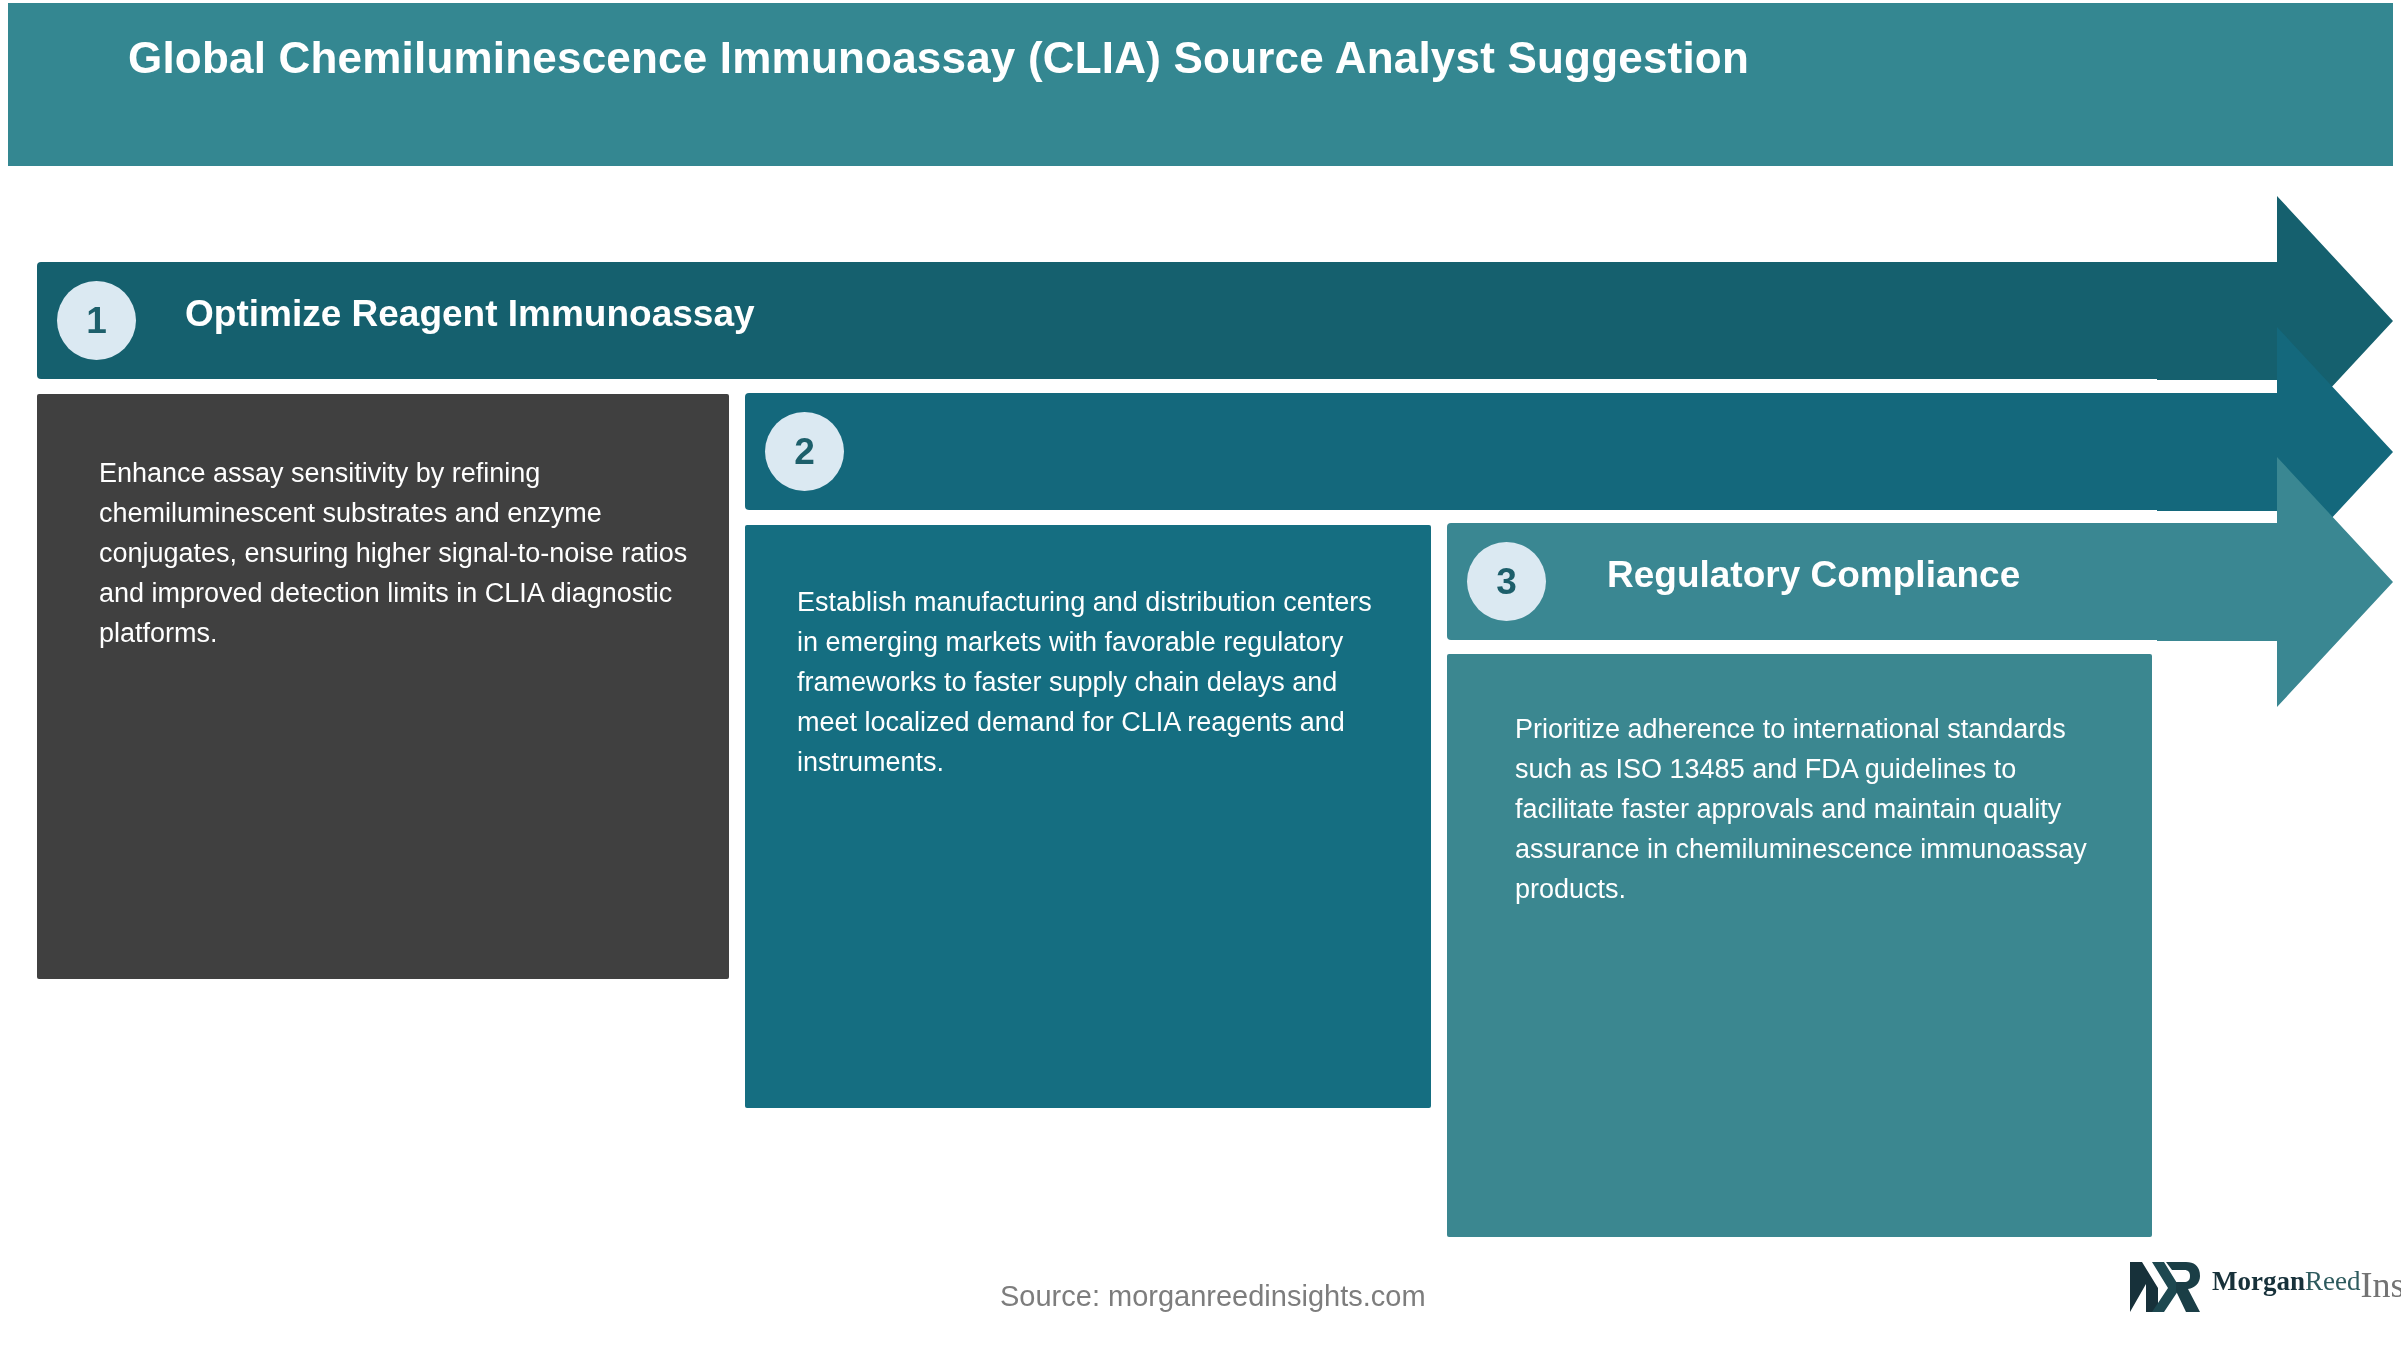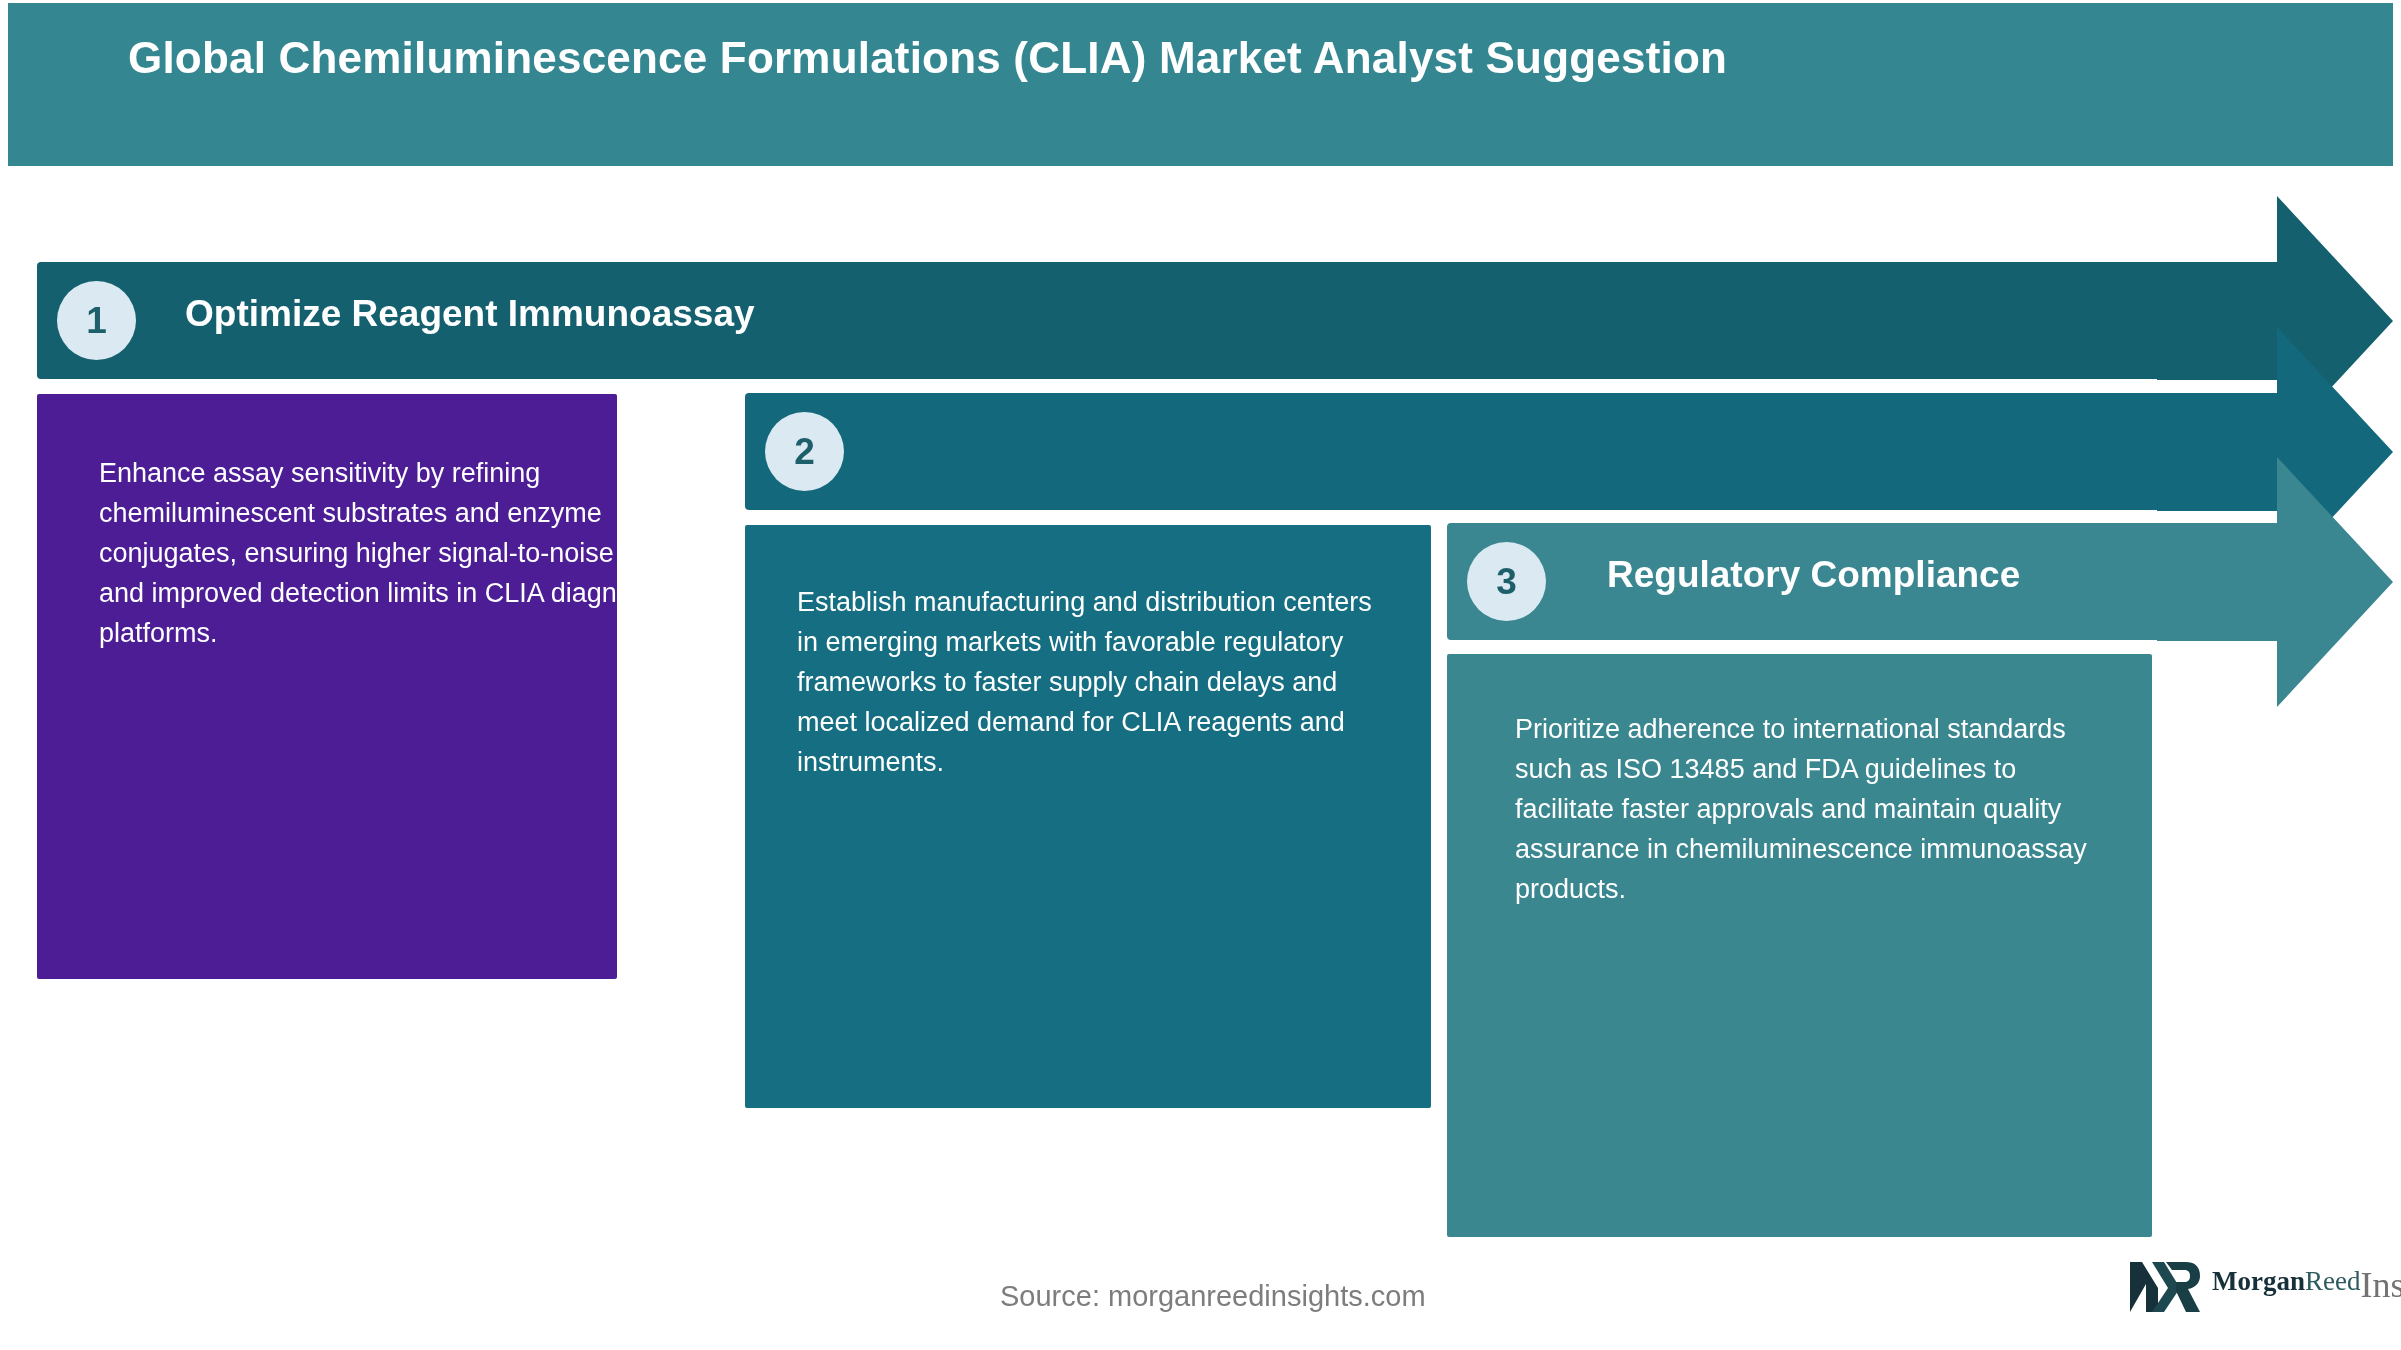--- a/index.html
+++ b/index.html
@@ -120,35 +120,35 @@
     font-size: 36px;
     color: #737373;
   }
 </style>
 </head>
 <body>
 
 <div id="canvas">
 
   <div class="header-bar">
-    <div class="header-title">Global Chemiluminescence Formulations (CLIA) Market Analyst Suggestion</div>
+    <div class="header-title">Global Chemiluminescence Immunoassay (CLIA) Source Analyst Suggestion</div>
   </div>
 
   <div class="arrow-row" style="left:37px; top:262px; width:2230px; height:117px;">
     <div class="arrow-band" style="width:2195px; background:#15606e;"></div>
     <svg class="arrow-head" style="left:2120px; top:-72px; width:240px; height:262px;" viewBox="0 0 240 262">
       <path d="M0 72 L120 72 L120 6 L236 131 L120 256 L120 190 L0 190 Z" fill="#15606e"></path>
     </svg>
     <div class="badge" style="left:20px; top:19px; width:79px; height:79px; font-size:37px;">
       <span>1</span>
     </div>
     <div class="band-title" style="left:148px; top:31px; font-size:37px;">Optimize Reagent Immunoassay</div>
   </div>
 
-  <div class="body-box" style="left:37px; top:394px; width:580px; height:585px; background:#4c1d95;">
+  <div class="body-box" style="left:37px; top:394px; width:692px; height:585px; background:#404040;">
     <div class="body-text" style="left:62px; top:60px; width:590px;">Enhance assay sensitivity by refining chemiluminescent substrates and enzyme conjugates, ensuring higher signal-to-noise ratios and improved detection limits in CLIA diagnostic platforms.</div>
   </div>
 
   <div class="arrow-row" style="left:745px; top:393px; width:1522px; height:117px;">
     <div class="arrow-band" style="width:1487px; background:#14687c;"></div>
     <svg class="arrow-head" style="left:1412px; top:-72px; width:240px; height:262px;" viewBox="0 0 240 262">
       <path d="M0 72 L120 72 L120 6 L236 131 L120 256 L120 190 L0 190 Z" fill="#14687c"></path>
     </svg>
     <div class="badge" style="left:20px; top:19px; width:79px; height:79px; font-size:37px;">
       <span>2</span>

